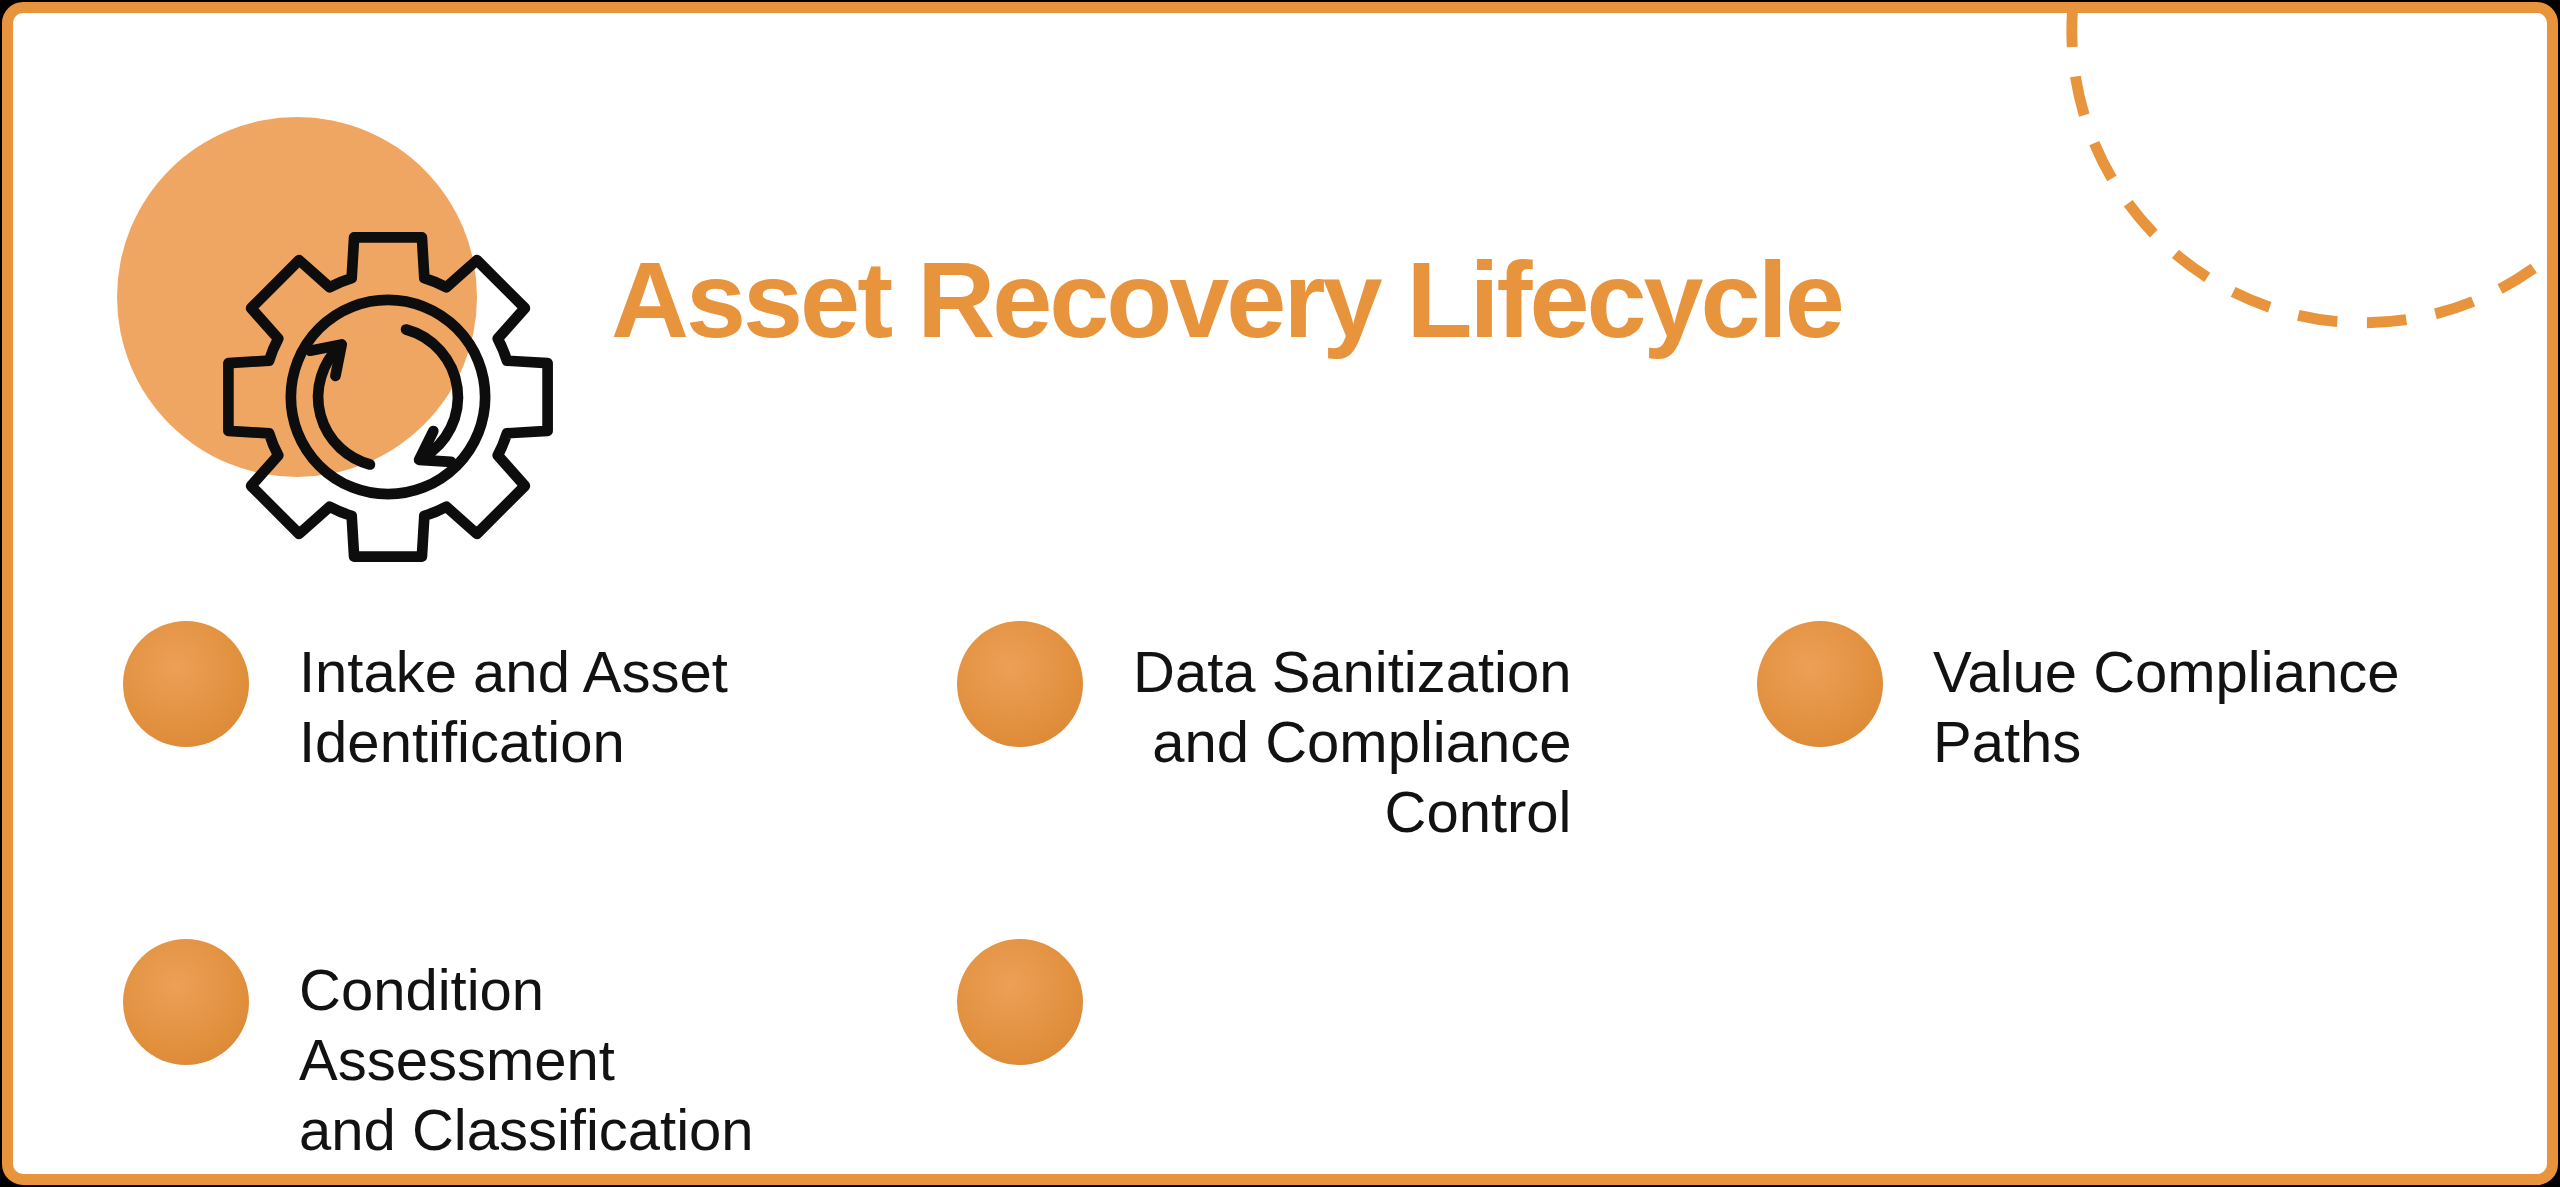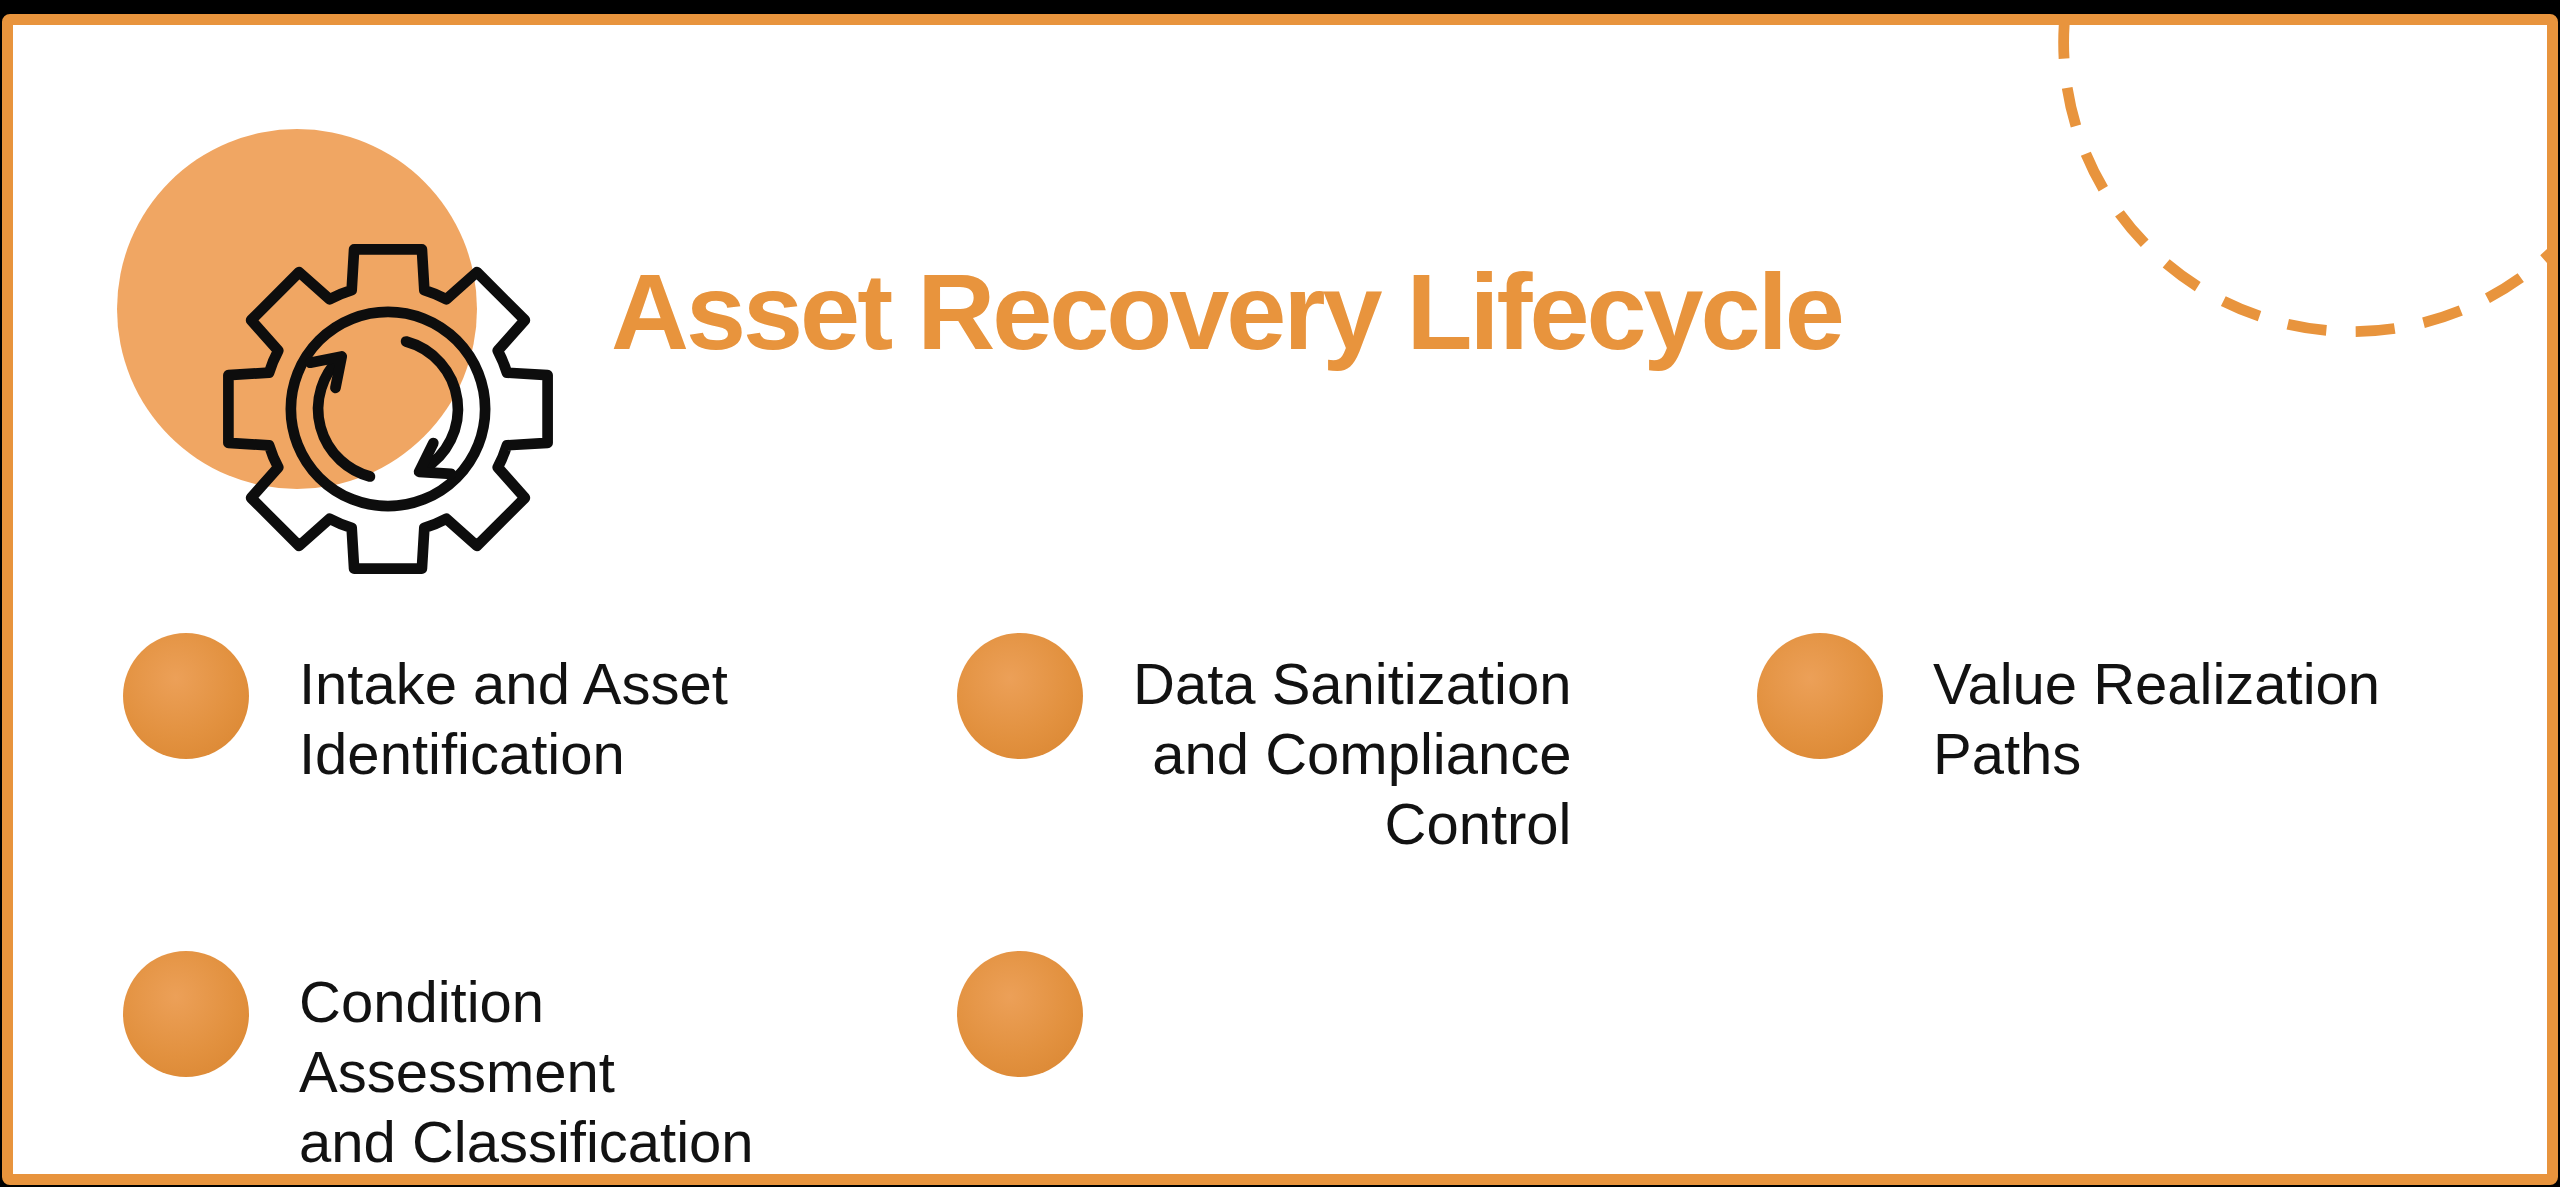--- a/index.html
+++ b/index.html
@@ -17,23 +17,22 @@
   body{
     background:var(--page-bg);
     font-family:"Liberation Sans","DejaVu Sans",sans-serif;
     position:relative;
   }
   .card{
     position:absolute;
     inset:2px;
     background:var(--card-bg);
     border:11px solid var(--accent);
-    border-radius:8px;
+    border-radius:21px;
     overflow:hidden;
-    margin-top:12px;
   }
   .dashed-arc{
     position:absolute;
     left:0;top:0;width:100%;height:100%;
     pointer-events:none;
   }
   .dashed-arc circle{
     fill:none;
     stroke:var(--accent);
     stroke-width:11;
@@ -136,21 +135,21 @@
 Identification</div>
   </div>
   <div class="item c1 r0">
     <div class="bullet"></div>
     <div class="item-label">Data Sanitization
 and Compliance
 Control</div>
   </div>
   <div class="item c2 r0">
     <div class="bullet"></div>
-    <div class="item-label">Value Realization
+    <div class="item-label">Value Compliance
 Paths</div>
   </div>
   <div class="item c0 r1">
     <div class="bullet"></div>
     <div class="item-label">Condition
 Assessment
 and Classification</div>
   </div>
   <div class="item c1 r1">
     <div class="bullet"></div>

